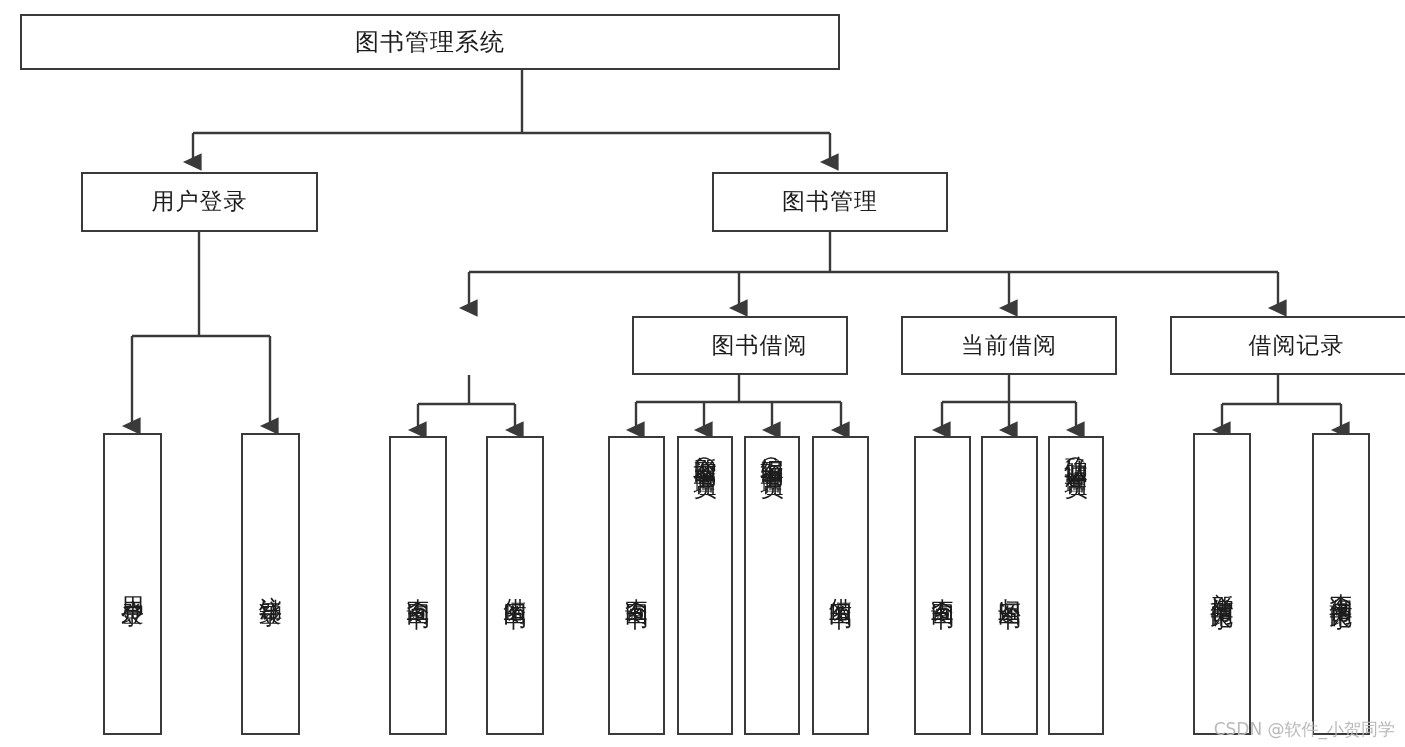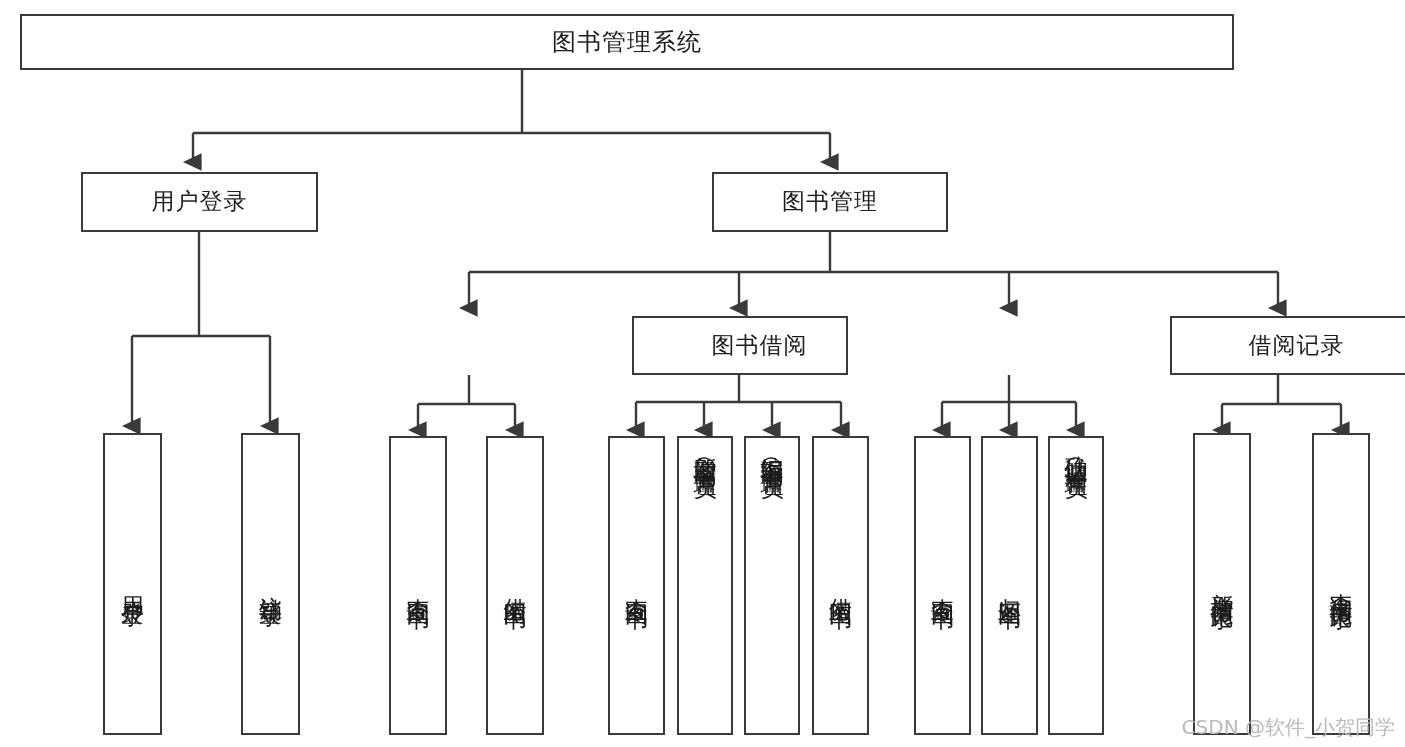--- a/index.html
+++ b/index.html
@@ -63,21 +63,21 @@
     white-space: nowrap;
     line-height: 1;
   }
   .node.v.mid {
     align-items: center;
   }
   #watermark {
     position: absolute;
     right: 10px;
     bottom: 6px;
-    font-size: 20px;
+    font-size: 17px;
     color: #b9b9b9;
     z-index: 5;
     white-space: nowrap;
     font-family: "DejaVu Sans", "Liberation Sans", sans-serif;
   }
 </style>
 </head>
 <body>
 
 <div id="diagram-root">
@@ -125,37 +125,40 @@
       <path d="M1009,402 L1009,430" marker-end="url(#arrow)"></path>
       <path d="M1076,402 L1076,430" marker-end="url(#arrow)"></path>
 
       <path d="M1278,375 L1278,404"></path>
       <path d="M1222,404 L1341,404"></path>
       <path d="M1222,404 L1222,430" marker-end="url(#arrow)"></path>
       <path d="M1341,404 L1341,430" marker-end="url(#arrow)"></path>
     </g>
   </svg>
 
-  <div class="node h root" style="left:20px; top:14px; width:1214px; height:56px;">
+  <div class="node h root" style="left:20px; top:14px; width:820px; height:56px;">
     <span class="node-label">图书管理系统</span>
   </div>
 
   <div class="node h" style="left:81px; top:172px; width:237px; height:60px;">
     <span class="node-label">用户登录</span>
   </div>
 
   <div class="node h" style="left:712px; top:172px; width:236px; height:60px;">
     <span class="node-label">图书管理</span>
   </div>
 
 
   <div class="node h" style="left:632px; top:316px; width:216px; height:59px;padding-left:39px;">
     <span class="node-label">图书借阅</span>
   </div>
 
+  <div class="node h" style="left:901px; top:316px; width:216px; height:59px;">
+    <span class="node-label">当前借阅</span>
+  </div>
 
   <div class="node h" style="left:1170px; top:316px; width:253px; height:59px;">
     <span class="node-label">借阅记录</span>
   </div>
 
   <div class="node v mid" style="left:103px; top:433px; width:59px; height:302px;">
     <span class="node-label">用户登录</span>
   </div>
 
   <div class="node v mid" style="left:241px; top:433px; width:59px; height:302px;">

